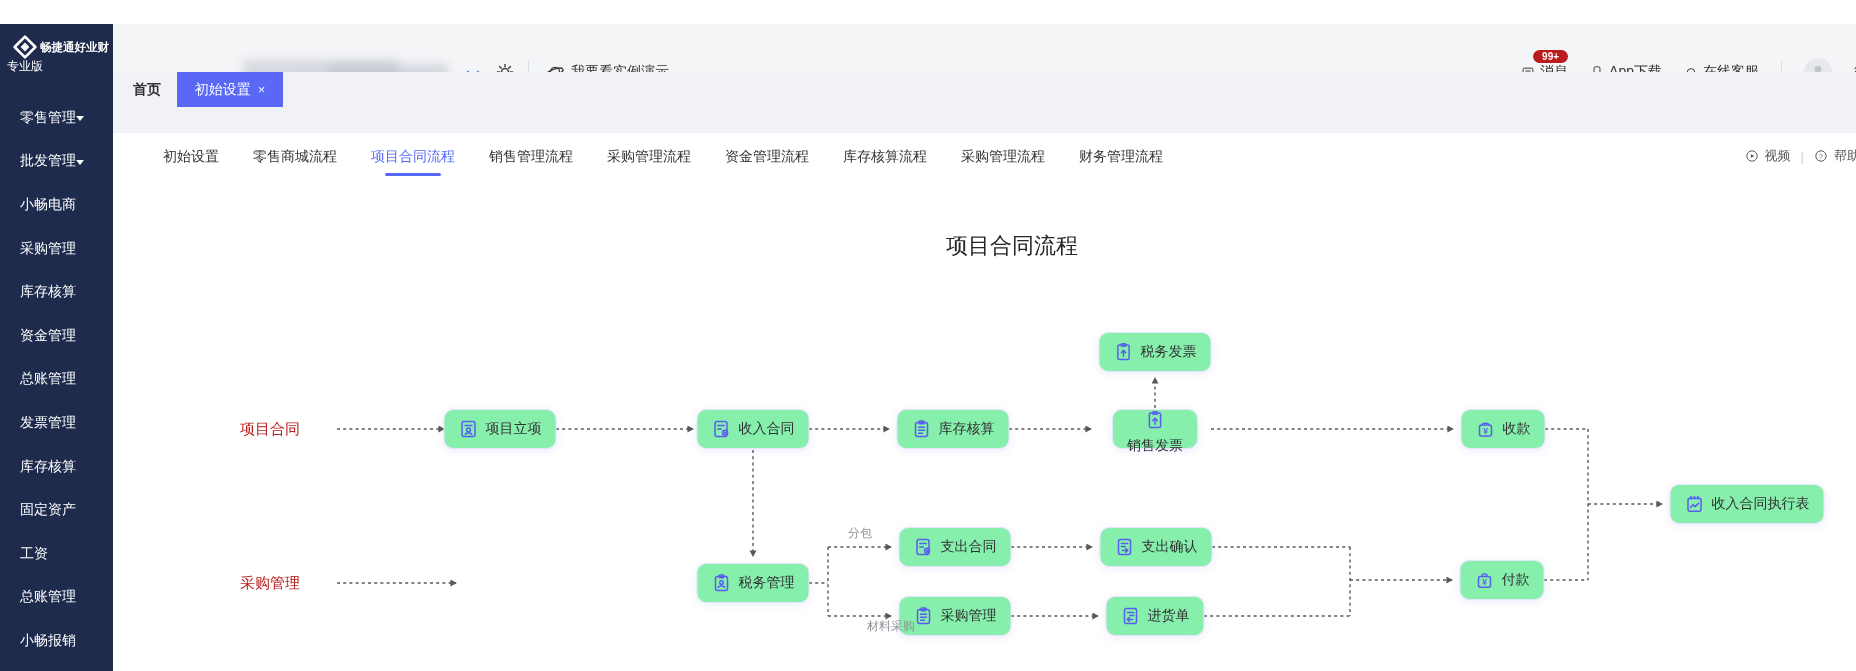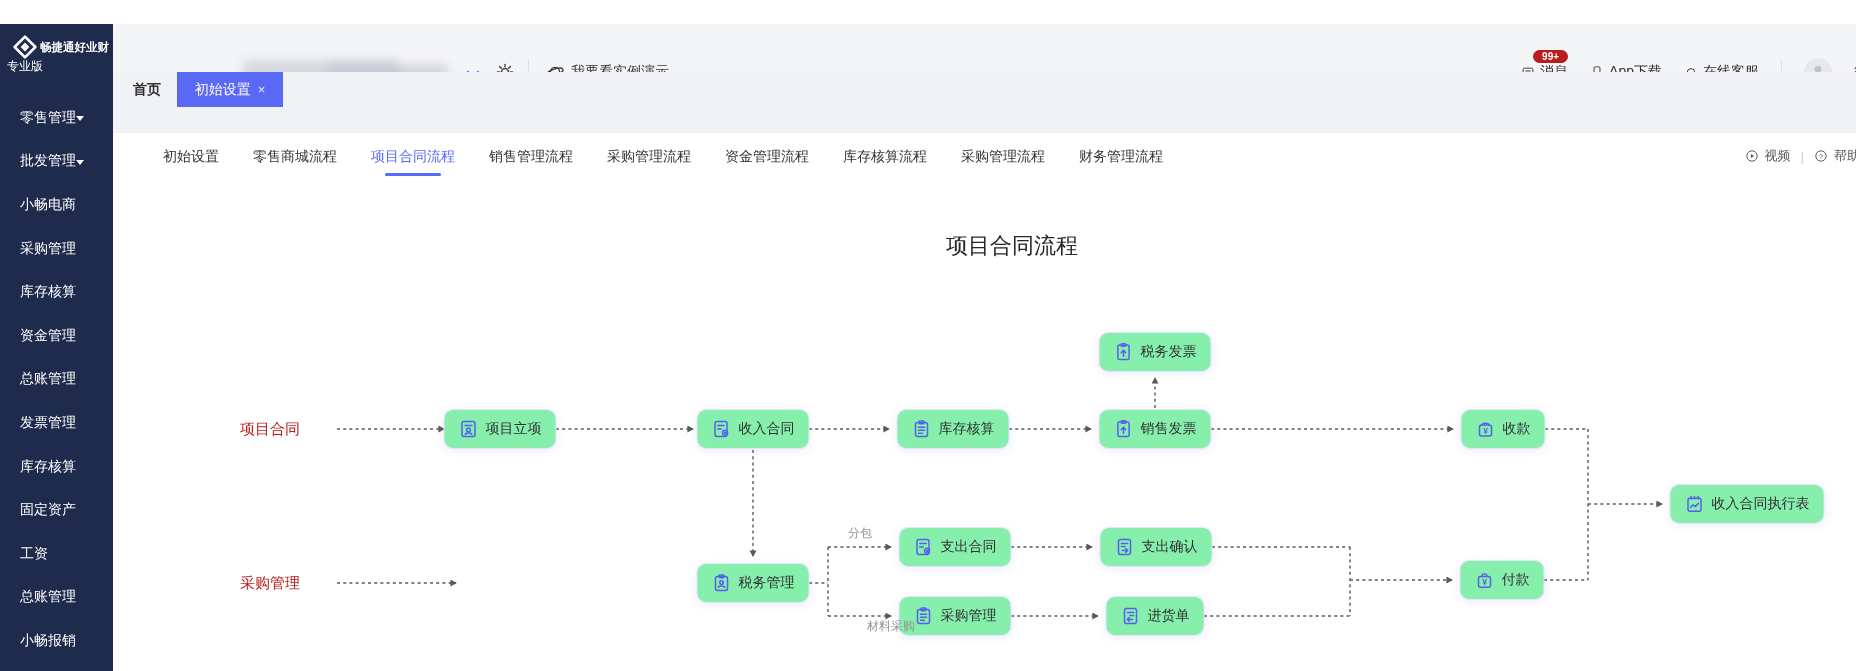--- a/index.html
+++ b/index.html
@@ -294,21 +294,21 @@
           <svg viewBox="0 0 20 20" fill="none" stroke="currentColor" stroke-width="1.5" stroke-linecap="round" stroke-linejoin="round">
             <rect x="4" y="3.4" width="12" height="14.2" rx="2"></rect>
             <rect x="7.4" y="1.9" width="5.2" height="2.8" rx="1"></rect>
             <line x1="7" y1="8.3" x2="13" y2="8.3"></line>
             <line x1="7" y1="11.3" x2="13" y2="11.3"></line>
             <line x1="7" y1="14.3" x2="10.8" y2="14.3"></line>
           </svg>
         </span>
         <span>库存核算</span>
       </div>
-      <div class="node" style="left: 1155px; top: 429px;">
+      <div class="node" style="left: 1155px; top: 429px; flex-direction: column;">
         <span class="nicon">
           <svg viewBox="0 0 20 20" fill="none" stroke="currentColor" stroke-width="1.5" stroke-linecap="round" stroke-linejoin="round">
             <rect x="4.4" y="3" width="11.2" height="14.5" rx="1.6"></rect>
             <rect x="7.6" y="1.8" width="4.8" height="2.4" rx="1"></rect>
             <line x1="10" y1="14.2" x2="10" y2="8.6"></line>
             <path d="M7.8 10.6 L10 8.4 L12.2 10.6"></path>
           </svg>
         </span>
         <span>销售发票</span>
       </div>

